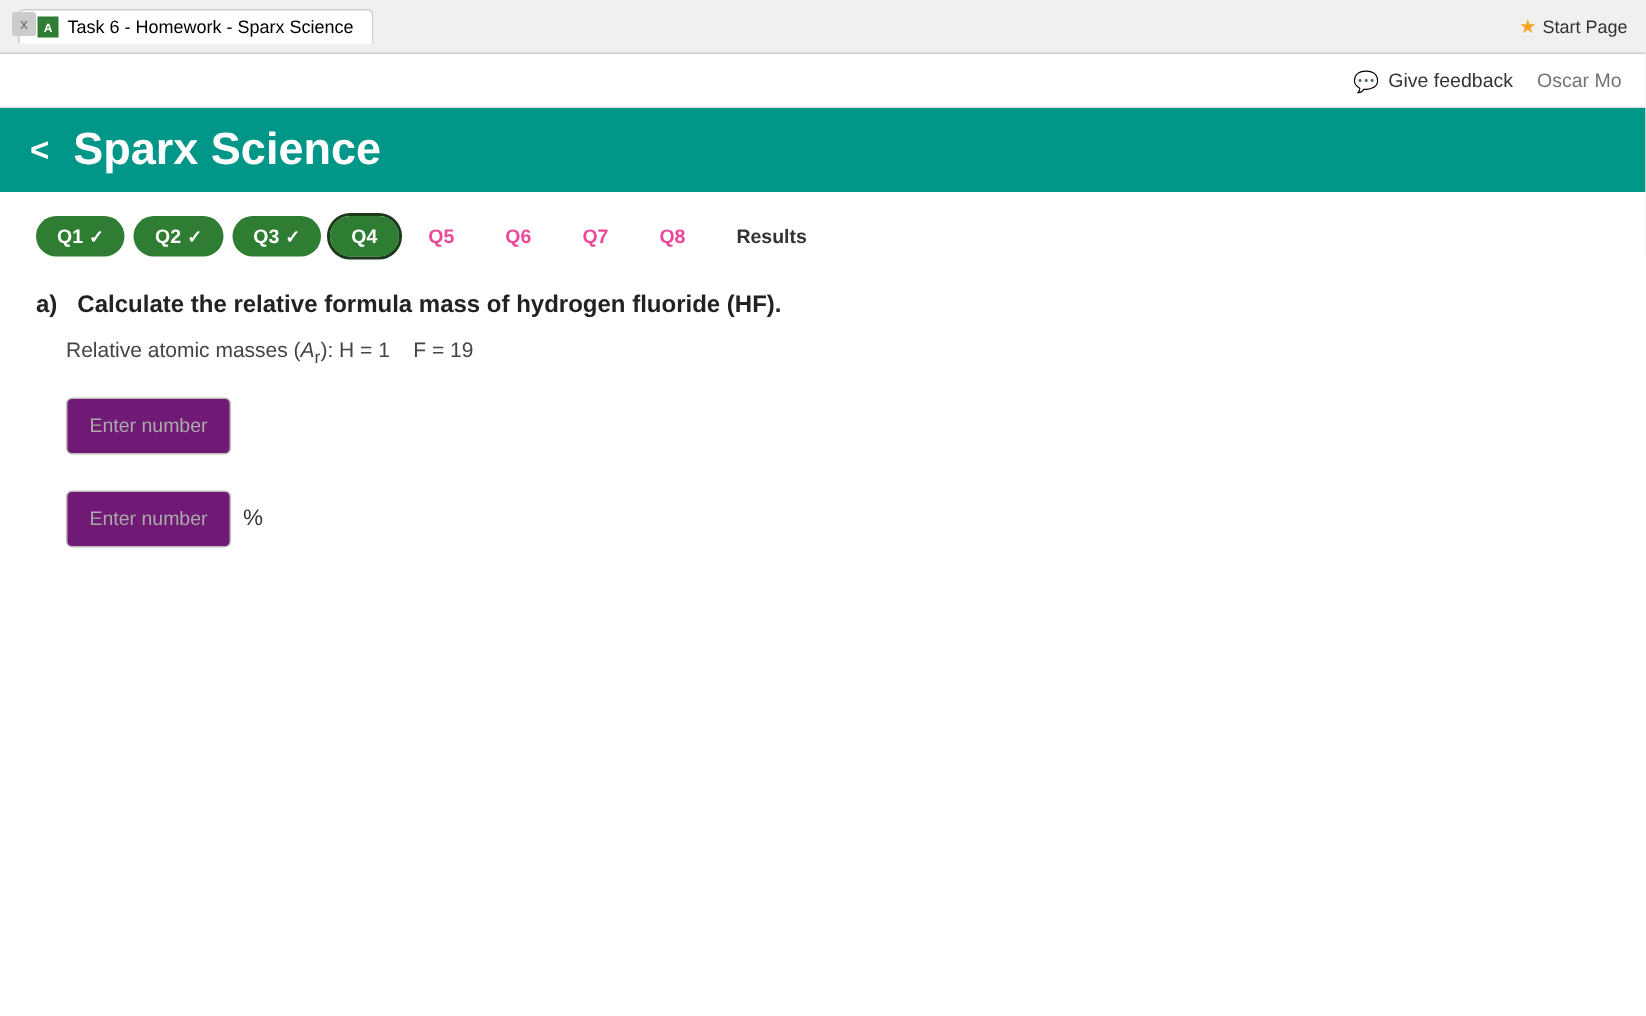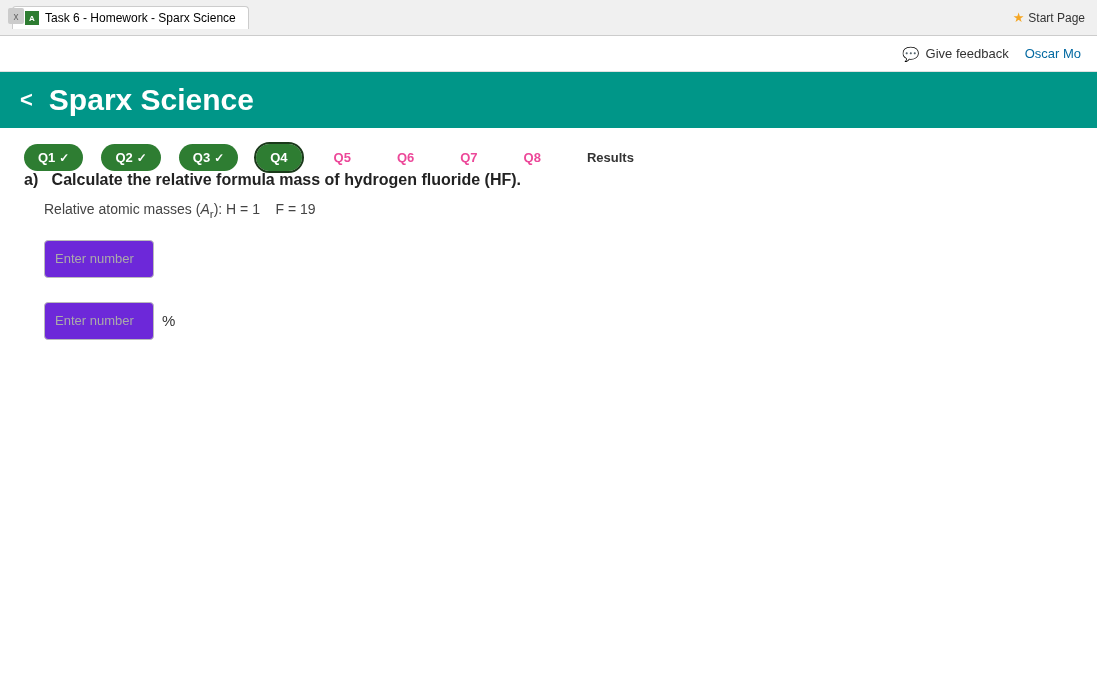--- a/index.html
+++ b/index.html
@@ -98,21 +98,21 @@
       align-items: center;
       gap: 6px;
       font-size: 13px;
       color: #333;
       cursor: pointer;
       font-weight: 500;
     }
     .bubble-icon { color: #666; font-size: 14px; }
     .oscar-text {
       font-size: 13px;
-      color: #0369a1;
+      color: #737373;
       font-weight: 500;
     }
 
     
     .app-header {
       height: 56px;
       background: #009688;
       display: flex;
       align-items: center;
       padding: 0 20px;
@@ -137,21 +137,22 @@
       display: flex;
       flex-direction: column;
       padding: 16px 24px 24px;
       overflow: hidden;
     }
 
     
     .question-tabs {
       display: flex;
       align-items: flex-end;
-      gap: 18px;
+      gap: 6px;
+      margin-bottom: 24px;
       flex-wrap: nowrap;
     }
     .tab-btn {
       padding: 6px 14px;
       border-radius: 20px;
       font-size: 13px;
       font-weight: 600;
       cursor: pointer;
       border: none;
       display: flex;
@@ -204,22 +205,23 @@
       margin-bottom: 24px;
     }
     .number-input {
       width: 110px;
       height: 38px;
       border: 1px solid #bbb;
       border-radius: 4px;
       padding: 0 10px;
       font-size: 13px;
       color: #aaa;
-      background: #6d28d9;
+      background: #701a75;
       outline: none;
+      text-align: center;
     }
     .number-input::placeholder { color: #aaa; }
     .percent-label {
       font-size: 15px;
       color: #333;
     }
 
     .section-b {
       margin-top: 8px;
     }

